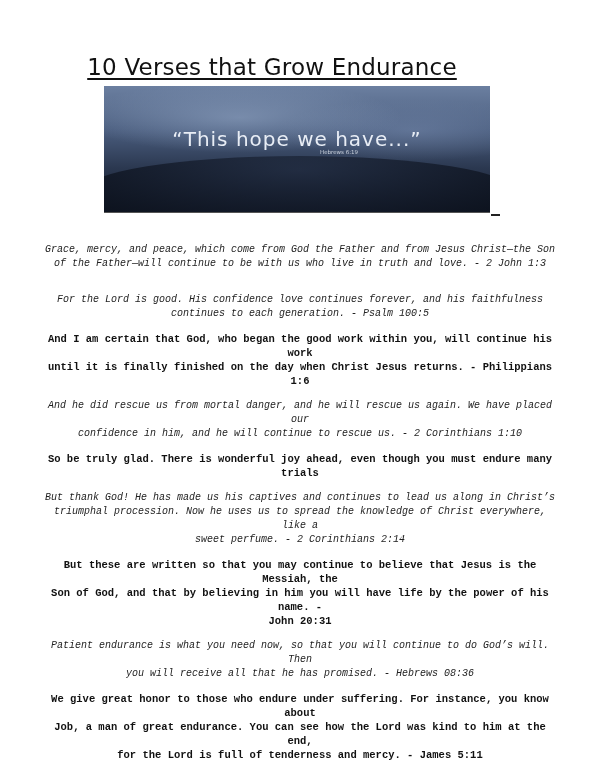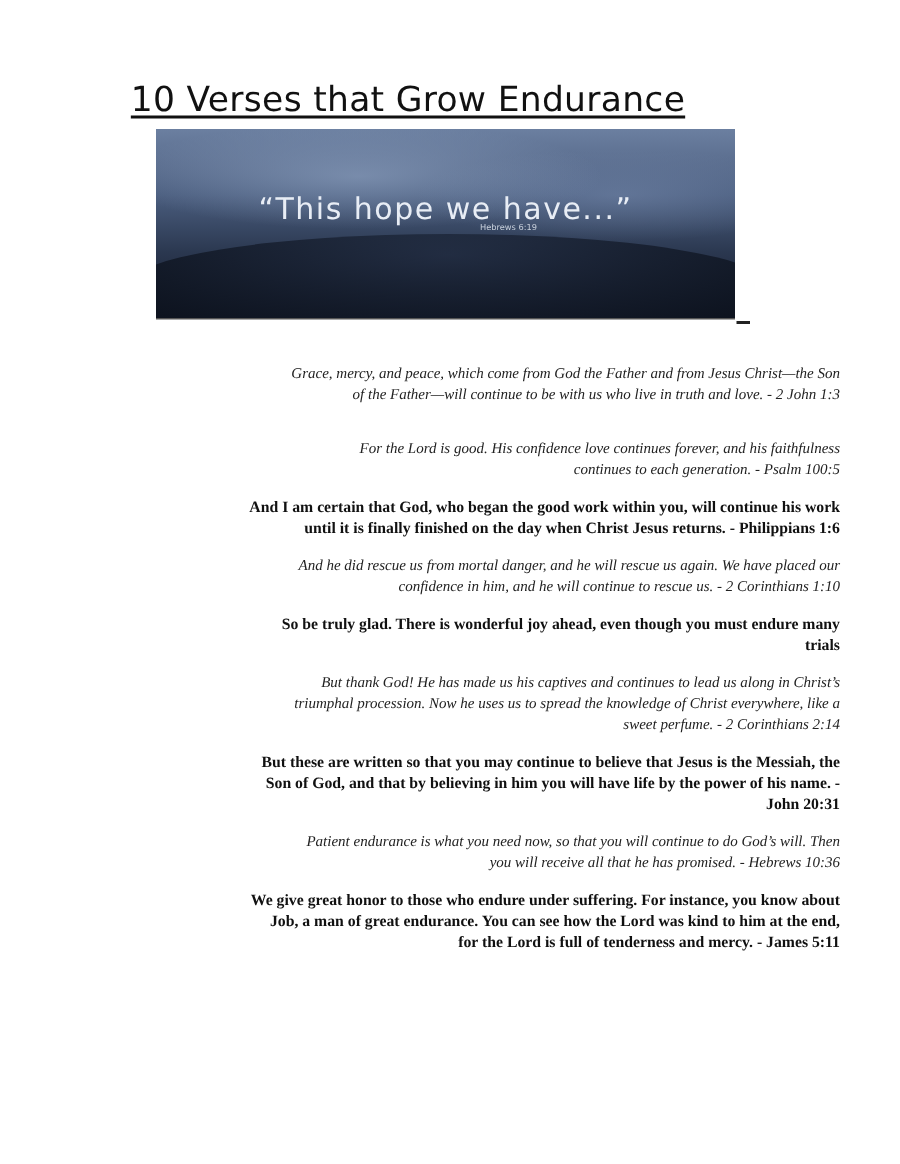--- a/index.html
+++ b/index.html
@@ -31,22 +31,22 @@
     }
     .banner .ref {
       position: absolute; left: 216px; top: 63px;
       font-family: "DejaVu Sans", sans-serif; font-size: 5.5px; color: #c8d0dc;
     }
     .mark {
       position: absolute; left: 491px; top: 214px; width: 9px; height: 2px; background: #222;
     }
     .verses { position: absolute; left: 40px; top: 243px; width: 520px; }
     .verse {
-      text-align: right; margin: 0; color: #111;
-      font-family: Liberation Serif, serif;
+      text-align: center; margin: 0; color: #111;
+      font-family: Liberation Mono, monospace;
     }
     .verse.italic { font-style: italic; font-size: 10px; line-height: 14px; color: #222; }
     .verse.bold { font-weight: bold; font-size: 10.5px; line-height: 14px; }
     .spacer { height: 11px; }
   </style>
 </head>
 <body>
 
 <div class="title">10 Verses that Grow Endurance</div>
 
@@ -91,21 +91,21 @@
   </p>
   <div class="spacer"></div>
   <p class="verse bold">
     <span>But these are written so that you may continue to believe that Jesus is the Messiah, the</span><br>
     <span>Son of God, and that by believing in him you will have life by the power of his name. -</span><br>
     <span>John 20:31</span>
   </p>
   <div class="spacer"></div>
   <p class="verse italic">
     <span>Patient endurance is what you need now, so that you will continue to do God’s will. Then</span><br>
-    <span>you will receive all that he has promised. - Hebrews 10:36</span>
+    <span>you will receive all that he has promised. - Hebrews 08:36</span>
   </p>
   <div class="spacer"></div>
   <p class="verse bold">
     <span>We give great honor to those who endure under suffering. For instance, you know about</span><br>
     <span>Job, a man of great endurance. You can see how the Lord was kind to him at the end,</span><br>
     <span>for the Lord is full of tenderness and mercy. - James 5:11</span>
   </p>
 </div>
 
 </body></html>

